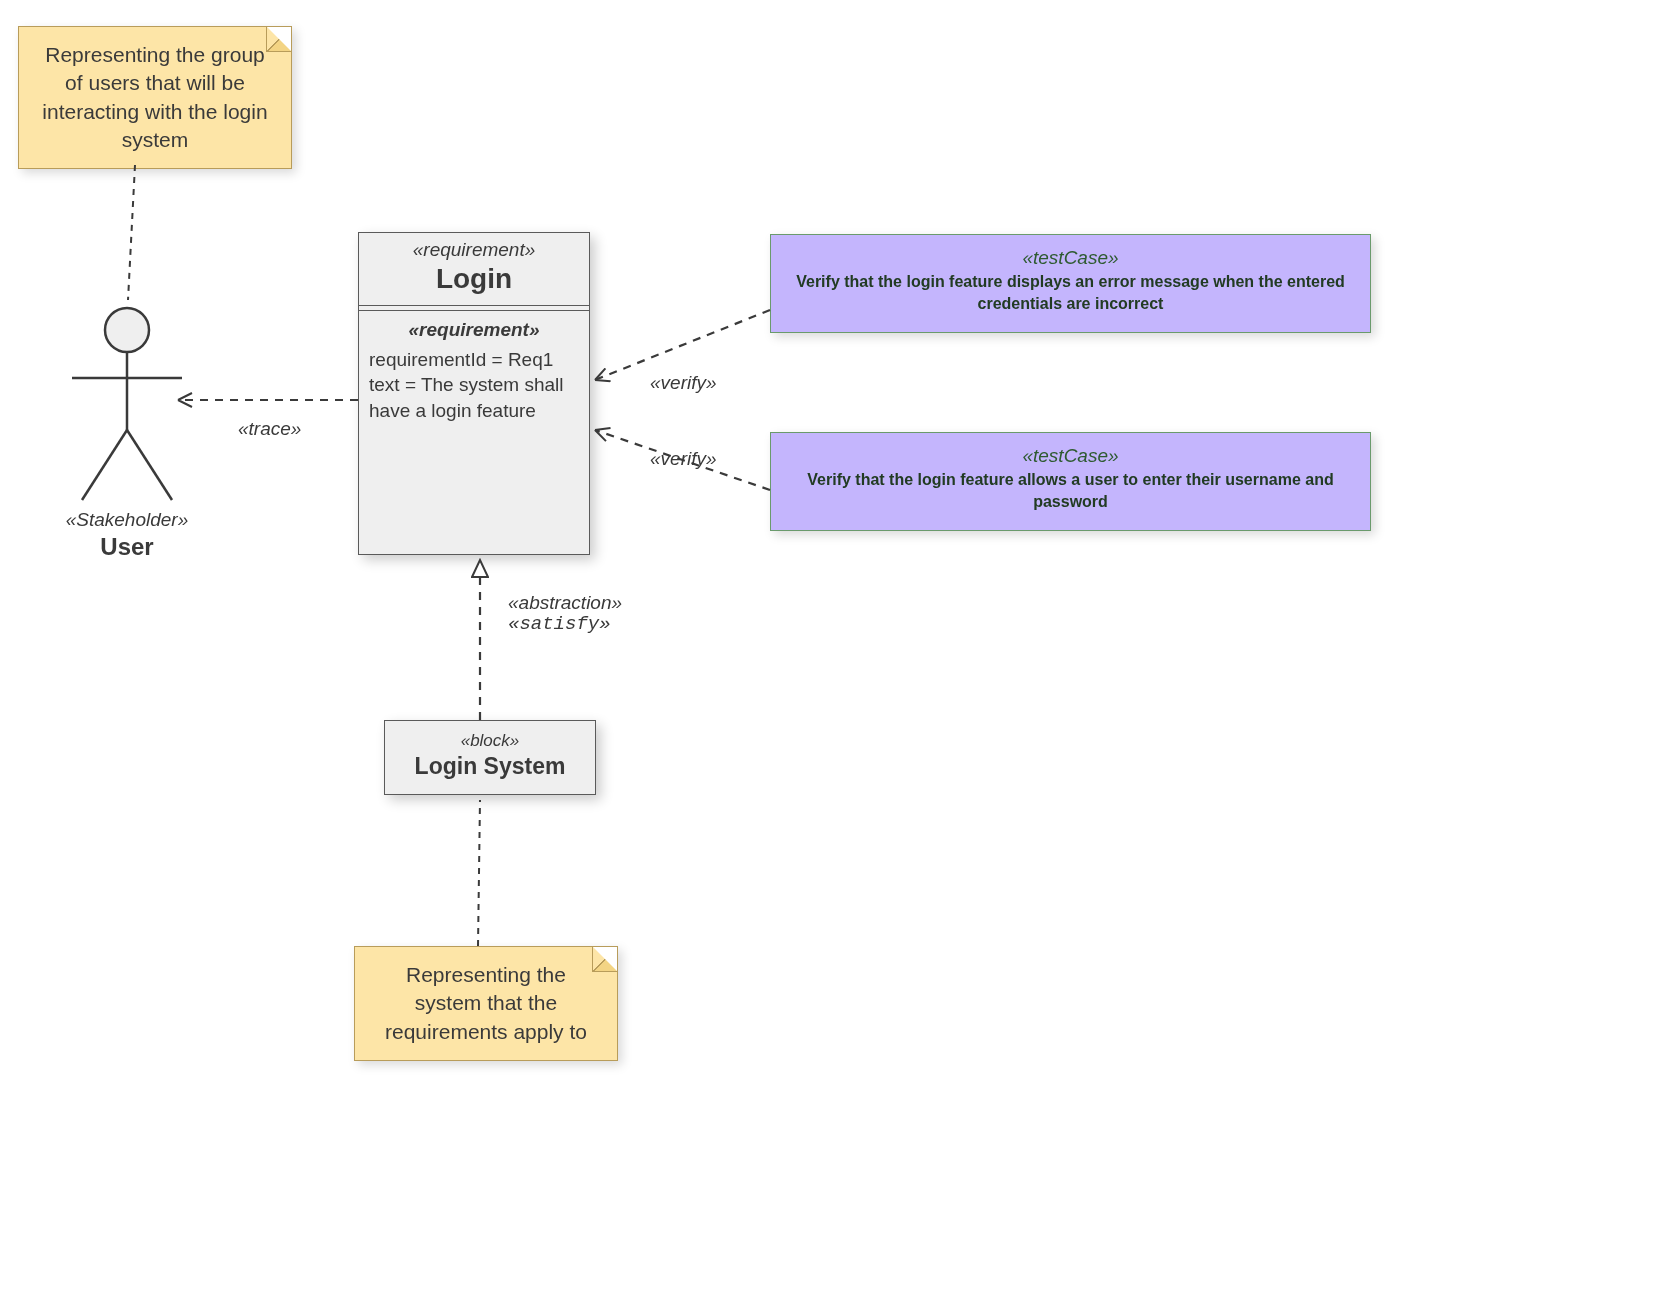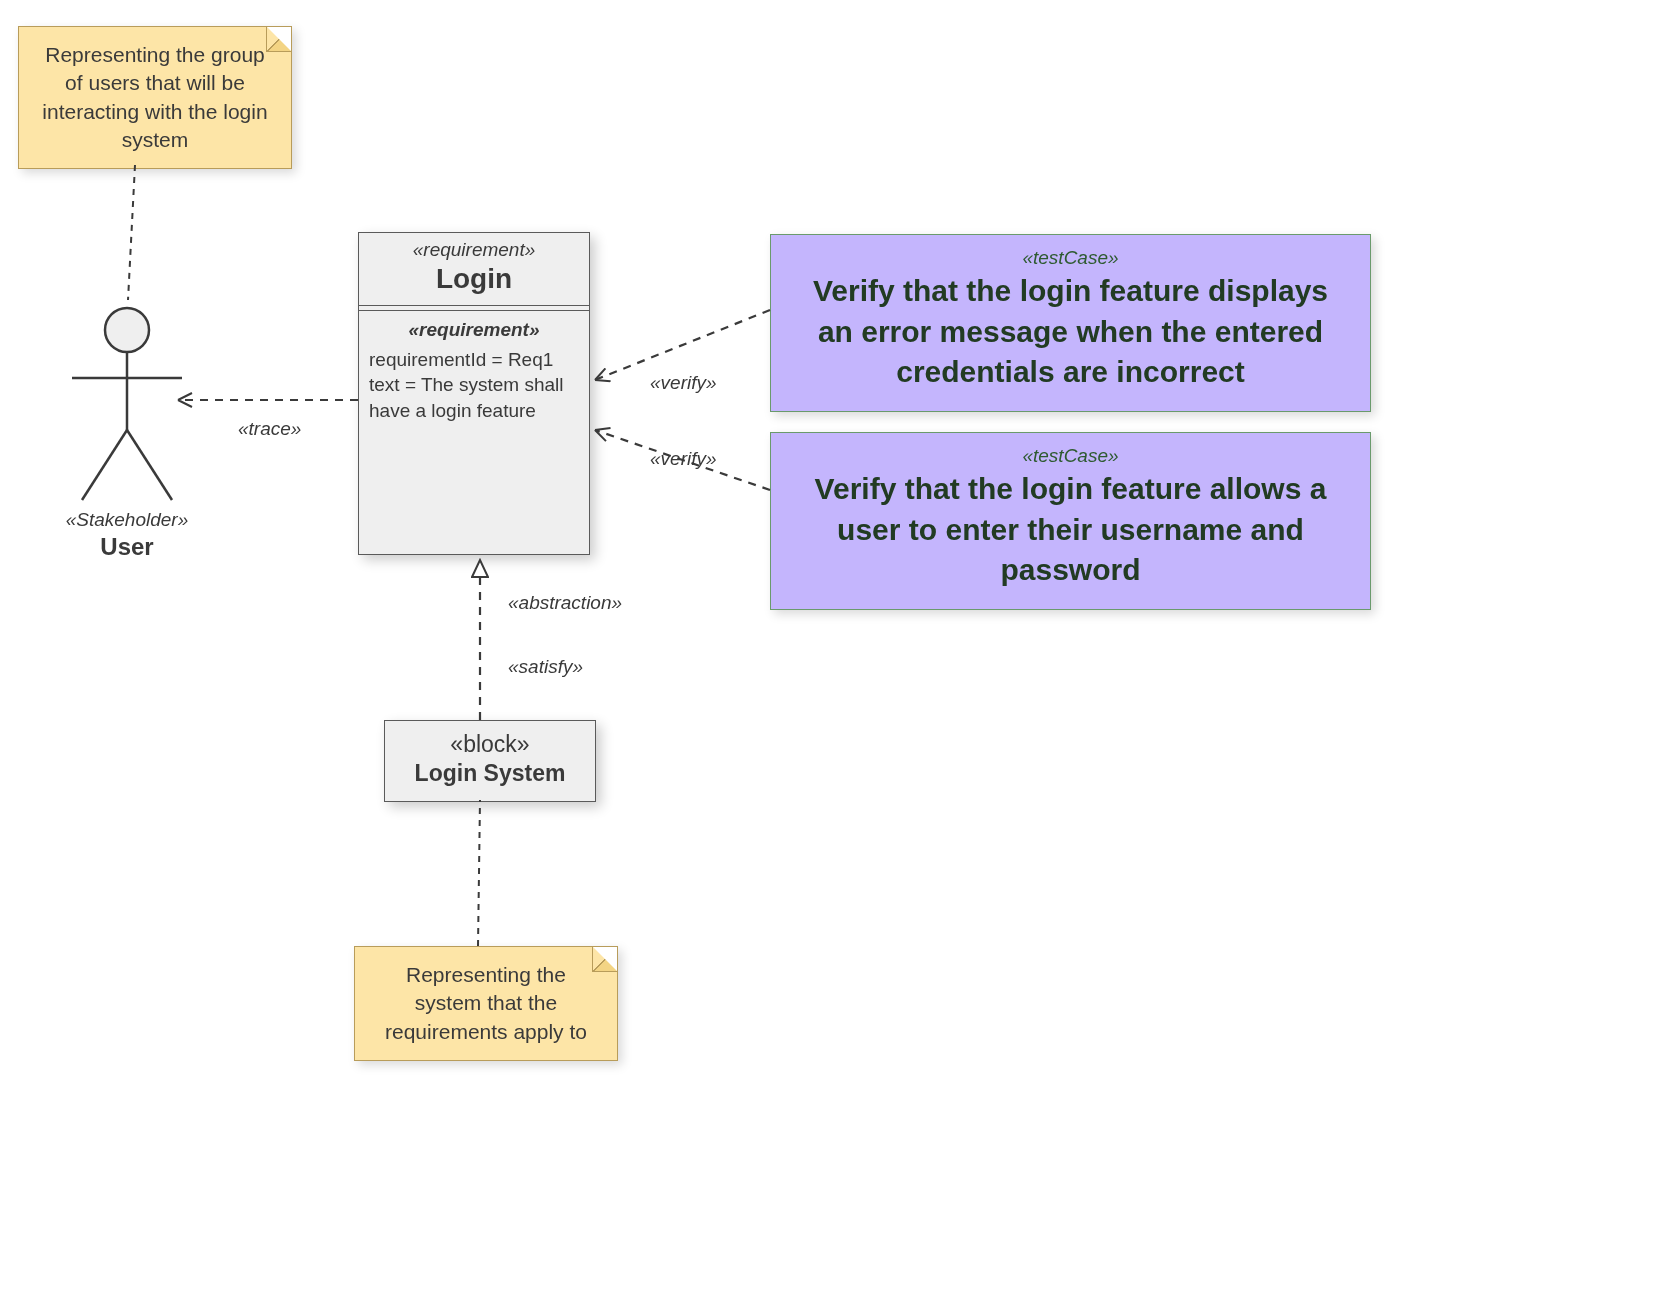--- a/index.html
+++ b/index.html
@@ -52,21 +52,21 @@
     padding: 12px 22px 18px 22px;
   }
   .testcase .stereo {
     font-style: italic;
     font-size: 19px;
     color: #2e5a30;
     margin-bottom: 2px;
   }
   .testcase .body {
     font-weight: 700;
-    font-size: 30px;
+    font-size: 16px;
     line-height: 1.35;
     color: #223b23;
   }
 
   .req-box {
     position: absolute;
     background: #efefef;
     border: 1.5px solid #5a5a5a;
     box-shadow: 5px 5px 12px rgba(0,0,0,0.2);
     width: 230px;
@@ -93,21 +93,21 @@
   .req-empty { height: 120px; }
 
   .block-box {
     position: absolute;
     background: #efefef;
     border: 1.5px solid #5a5a5a;
     box-shadow: 5px 5px 12px rgba(0,0,0,0.2);
     text-align: center;
     padding: 10px 20px 14px 20px;
   }
-  .block-box .stereo { font-size: 23px; }
+  .block-box .stereo { font-style: italic; font-size: 17px; }
   .block-box .name { font-weight: 700; font-size: 23px; margin-top: 2px; }
 
   .actor-wrap {
     position: absolute;
     text-align: center;
   }
   .actor-label .stereo { font-style: italic; font-size: 19px; }
   .actor-label .name { font-weight: 700; font-size: 24px; margin-top: 2px;}
 
   .edge-label {
@@ -203,15 +203,15 @@
 
     <line x1="480" y1="720" x2="480" y2="560" stroke="#3a3a3a" stroke-width="2.2" stroke-dasharray="8 7" marker-end="url(#triArrow)"></line>
 
     <line x1="478" y1="946" x2="480" y2="800" stroke="#3a3a3a" stroke-width="2" stroke-dasharray="6 6"></line>
   </svg>
 
   <div class="edge-label" style="left:238px; top:418px;">«trace»</div>
   <div class="edge-label" style="left:650px; top:372px;">«verify»</div>
   <div class="edge-label" style="left:650px; top:448px;">«verify»</div>
   <div class="edge-label" style="left:508px; top:592px;">«abstraction»</div>
-  <div class="edge-label" style="left:508px; top:656px;">«satisfy»</div>
+  <div class="edge-label" style="left:508px; top:613px;font-family:Liberation Mono, monospace;">«satisfy»</div>
 
 </div>
 
 </body></html>

